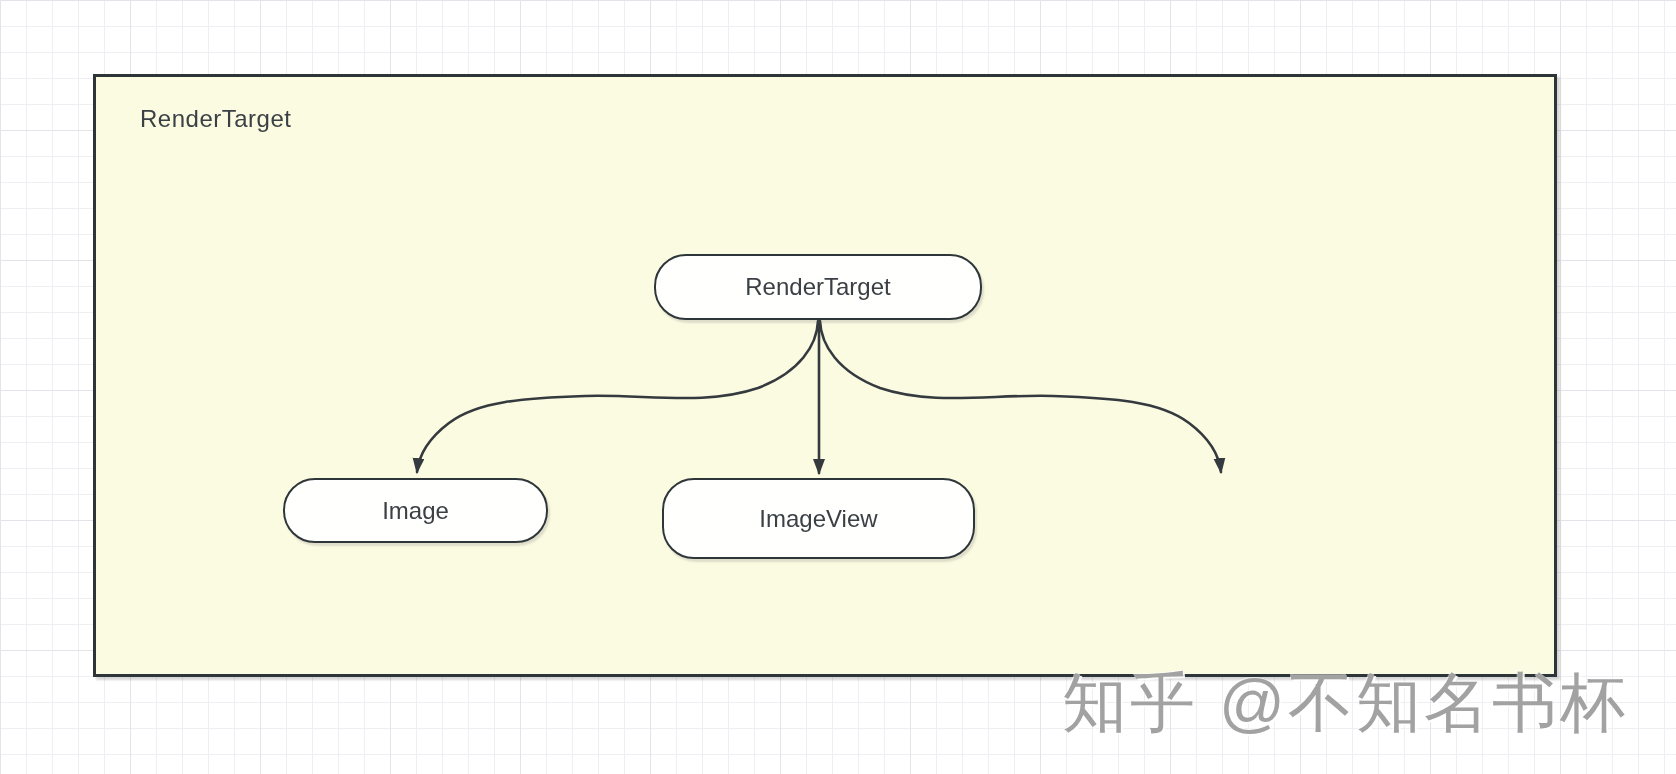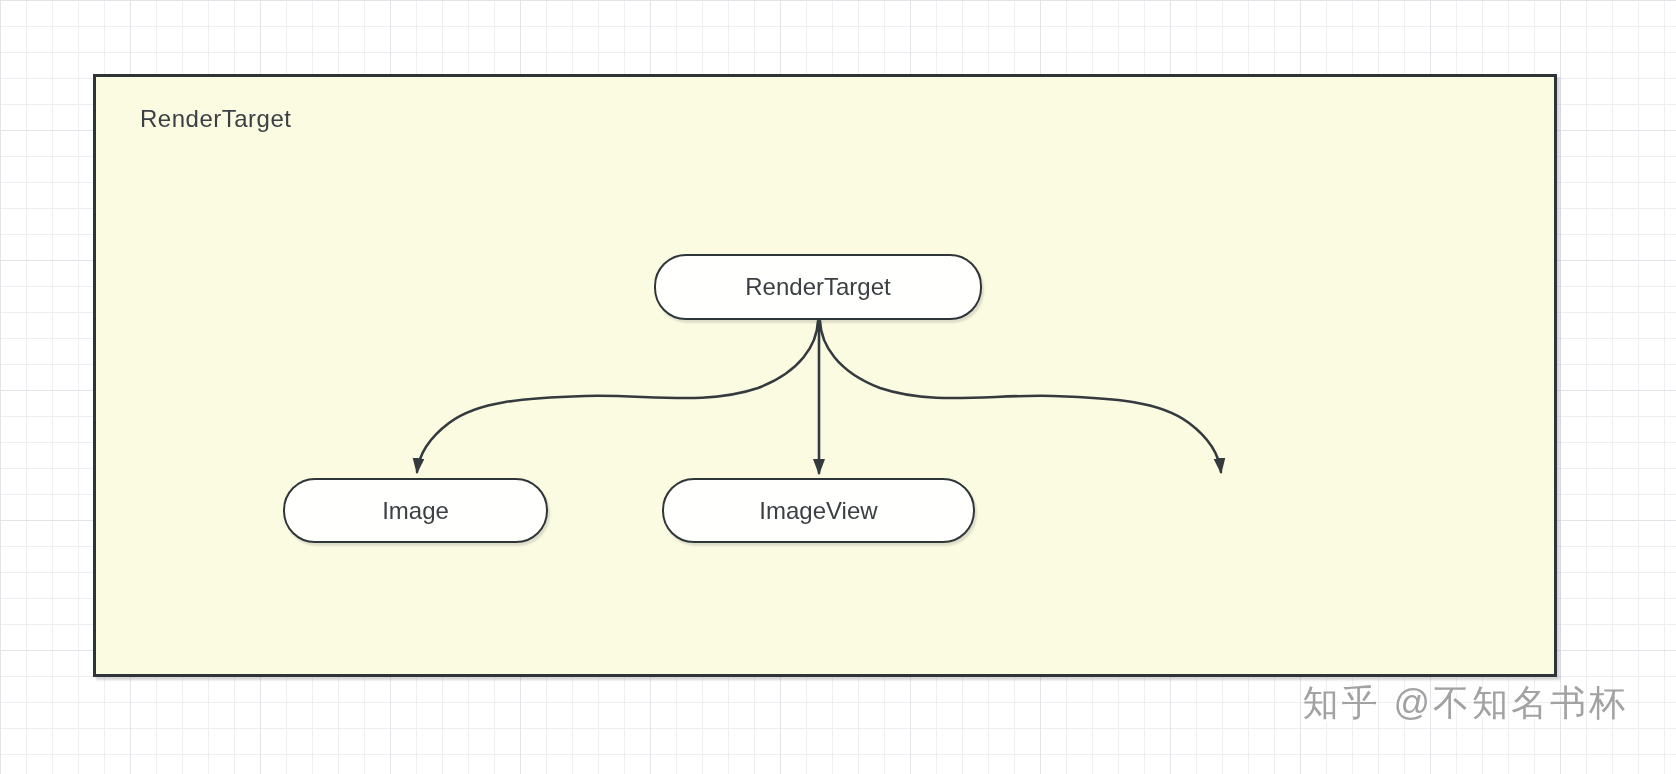--- a/index.html
+++ b/index.html
@@ -52,28 +52,28 @@
     border-radius: 32px;
     display: flex;
     align-items: center;
     justify-content: center;
     font-size: 24px;
     color: #3b4045;
     box-shadow: 2px 3px 2px rgba(90, 90, 90, 0.18);
   }
   .node-root      { left: 654px;  top: 254px; width: 328px; height: 66px; }
   .node-image     { left: 283px;  top: 478px; width: 265px; height: 65px; text-align: center; }
-  .node-imageview { left: 662px;  top: 478px; width: 313px; height: 65px; }
+  .node-imageview { left: 662px;  top: 478px; width: 313px; height: 81px; }
   .node-attach    { left: 1087px; top: 478px; width: 270px; height: 65px; }
 
   .watermark {
     position: absolute;
     top: 676px;
     right: 48px;
-    font-size: 36px;
+    font-size: 65px;
     line-height: 54px;
     color: #a2a2a2;
     letter-spacing: 3px;
     text-shadow: 2px 2px 0 rgba(255, 255, 255, 0.9), -1px -1px 0 rgba(255, 255, 255, 0.55);
     white-space: nowrap;
   }
 </style>
 </head>
 <body>
 

